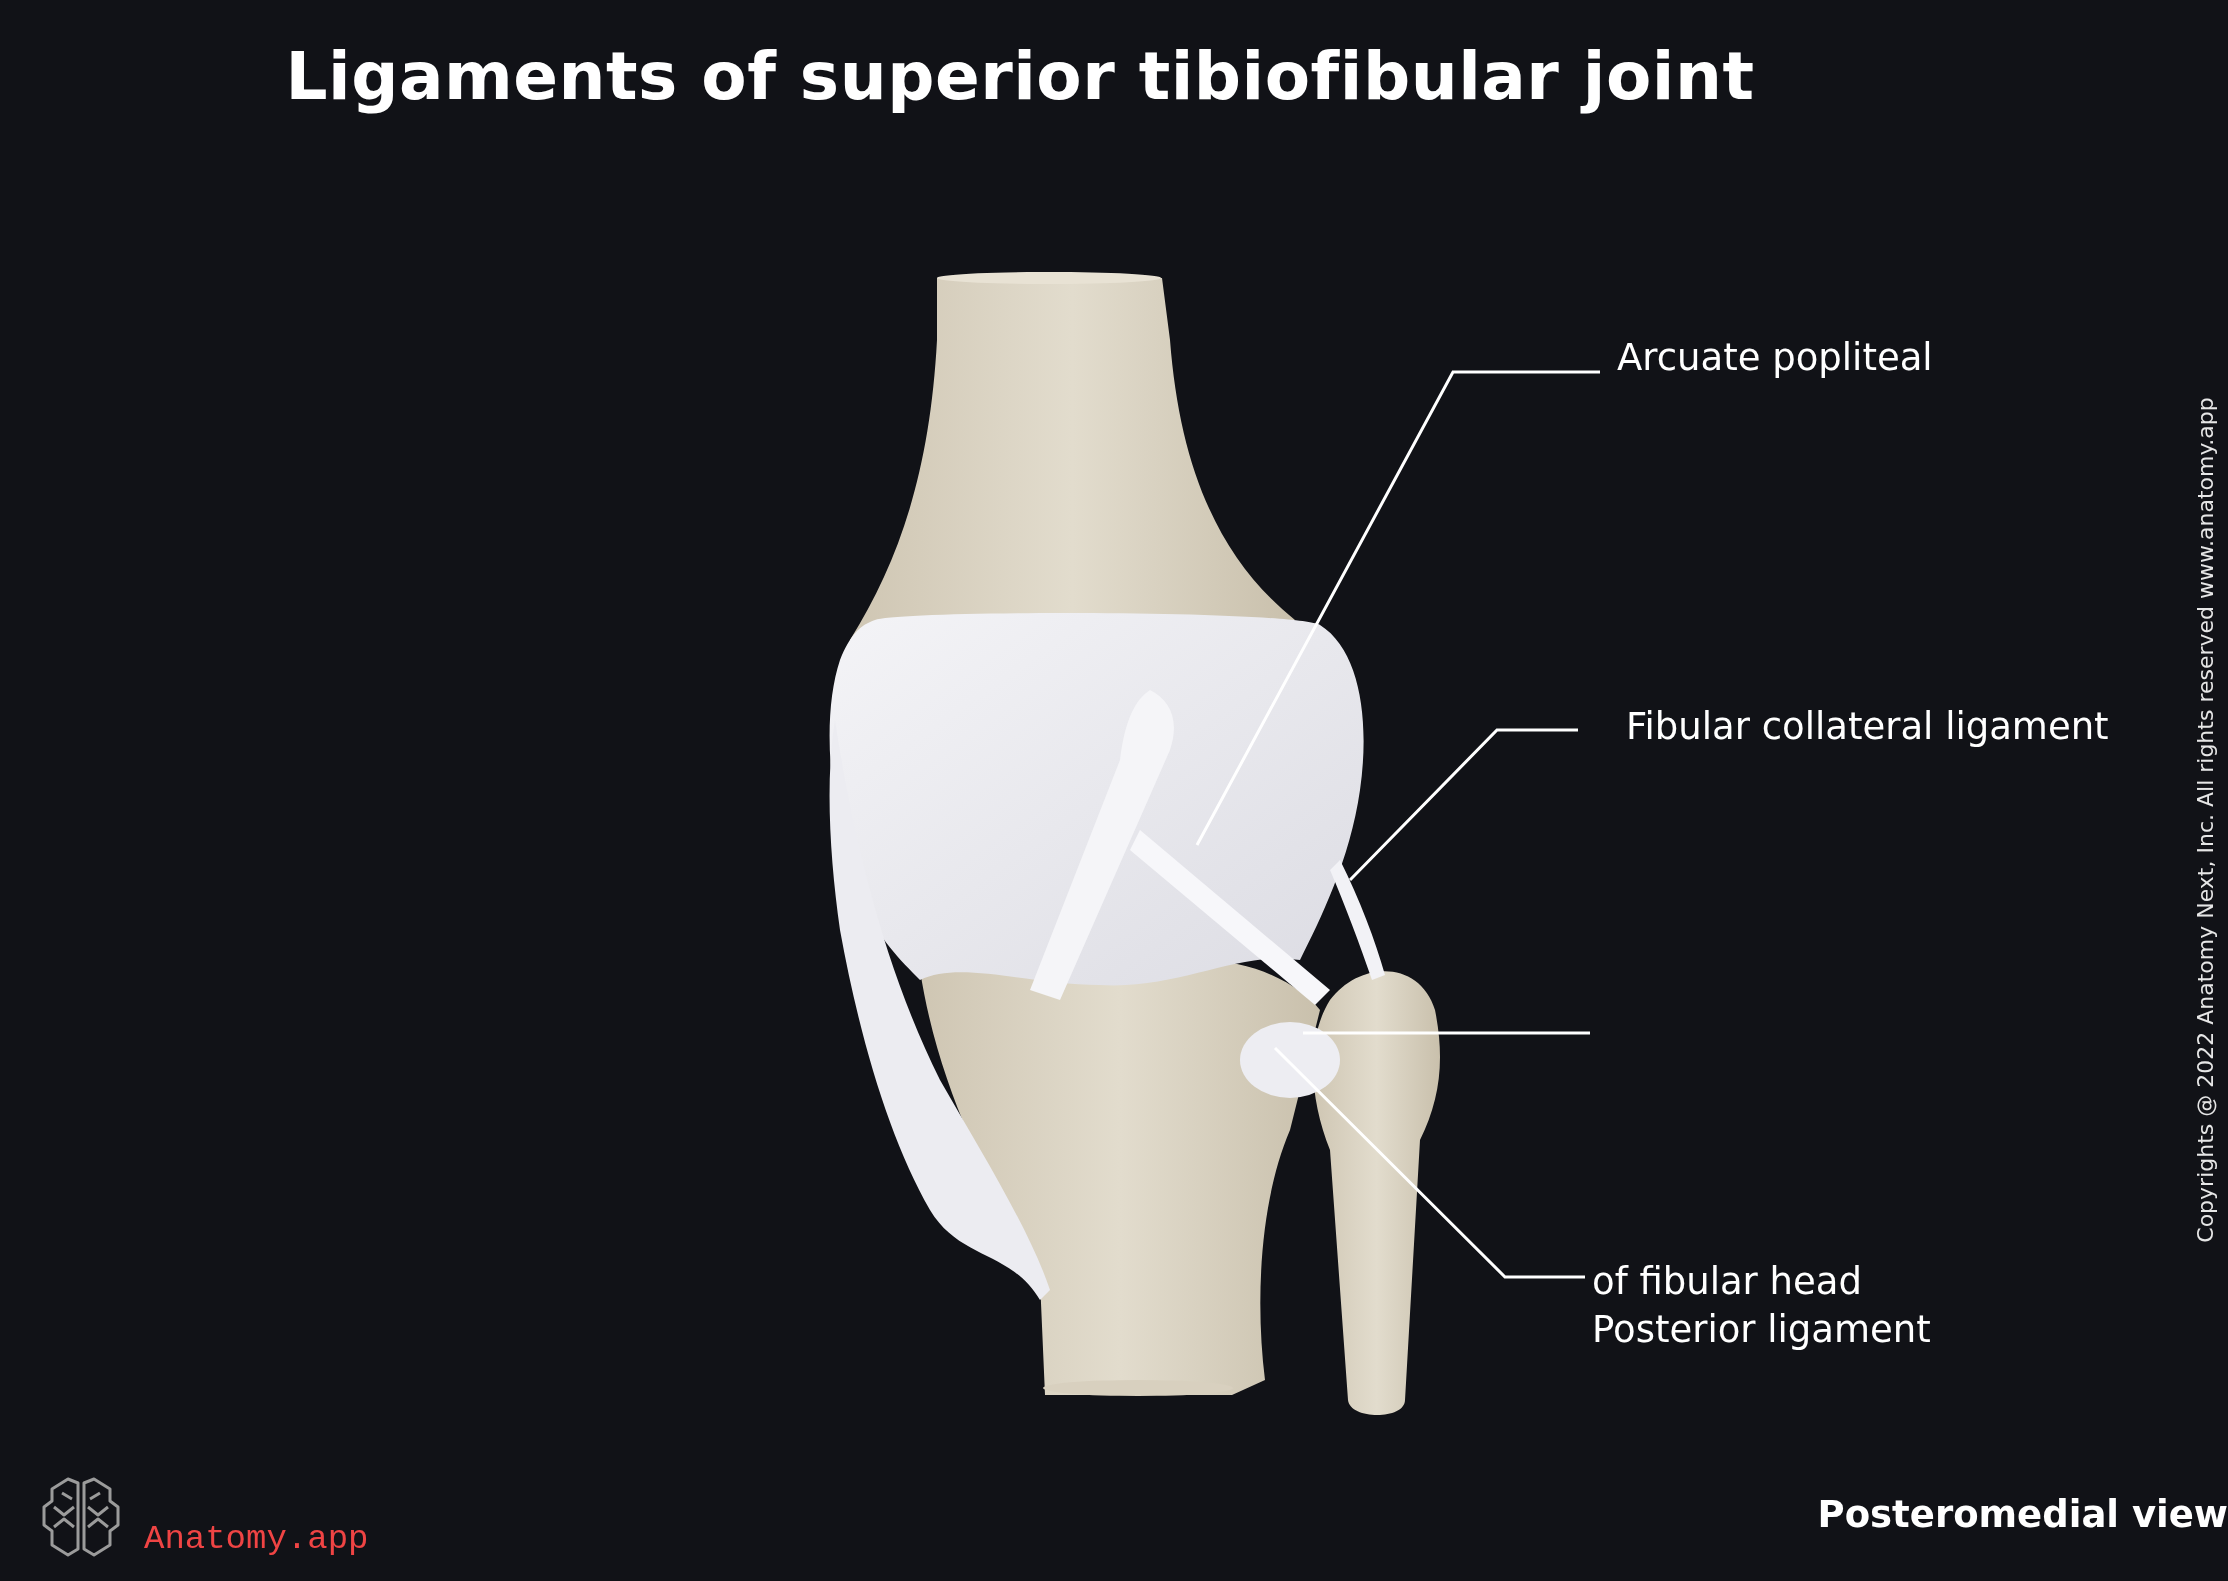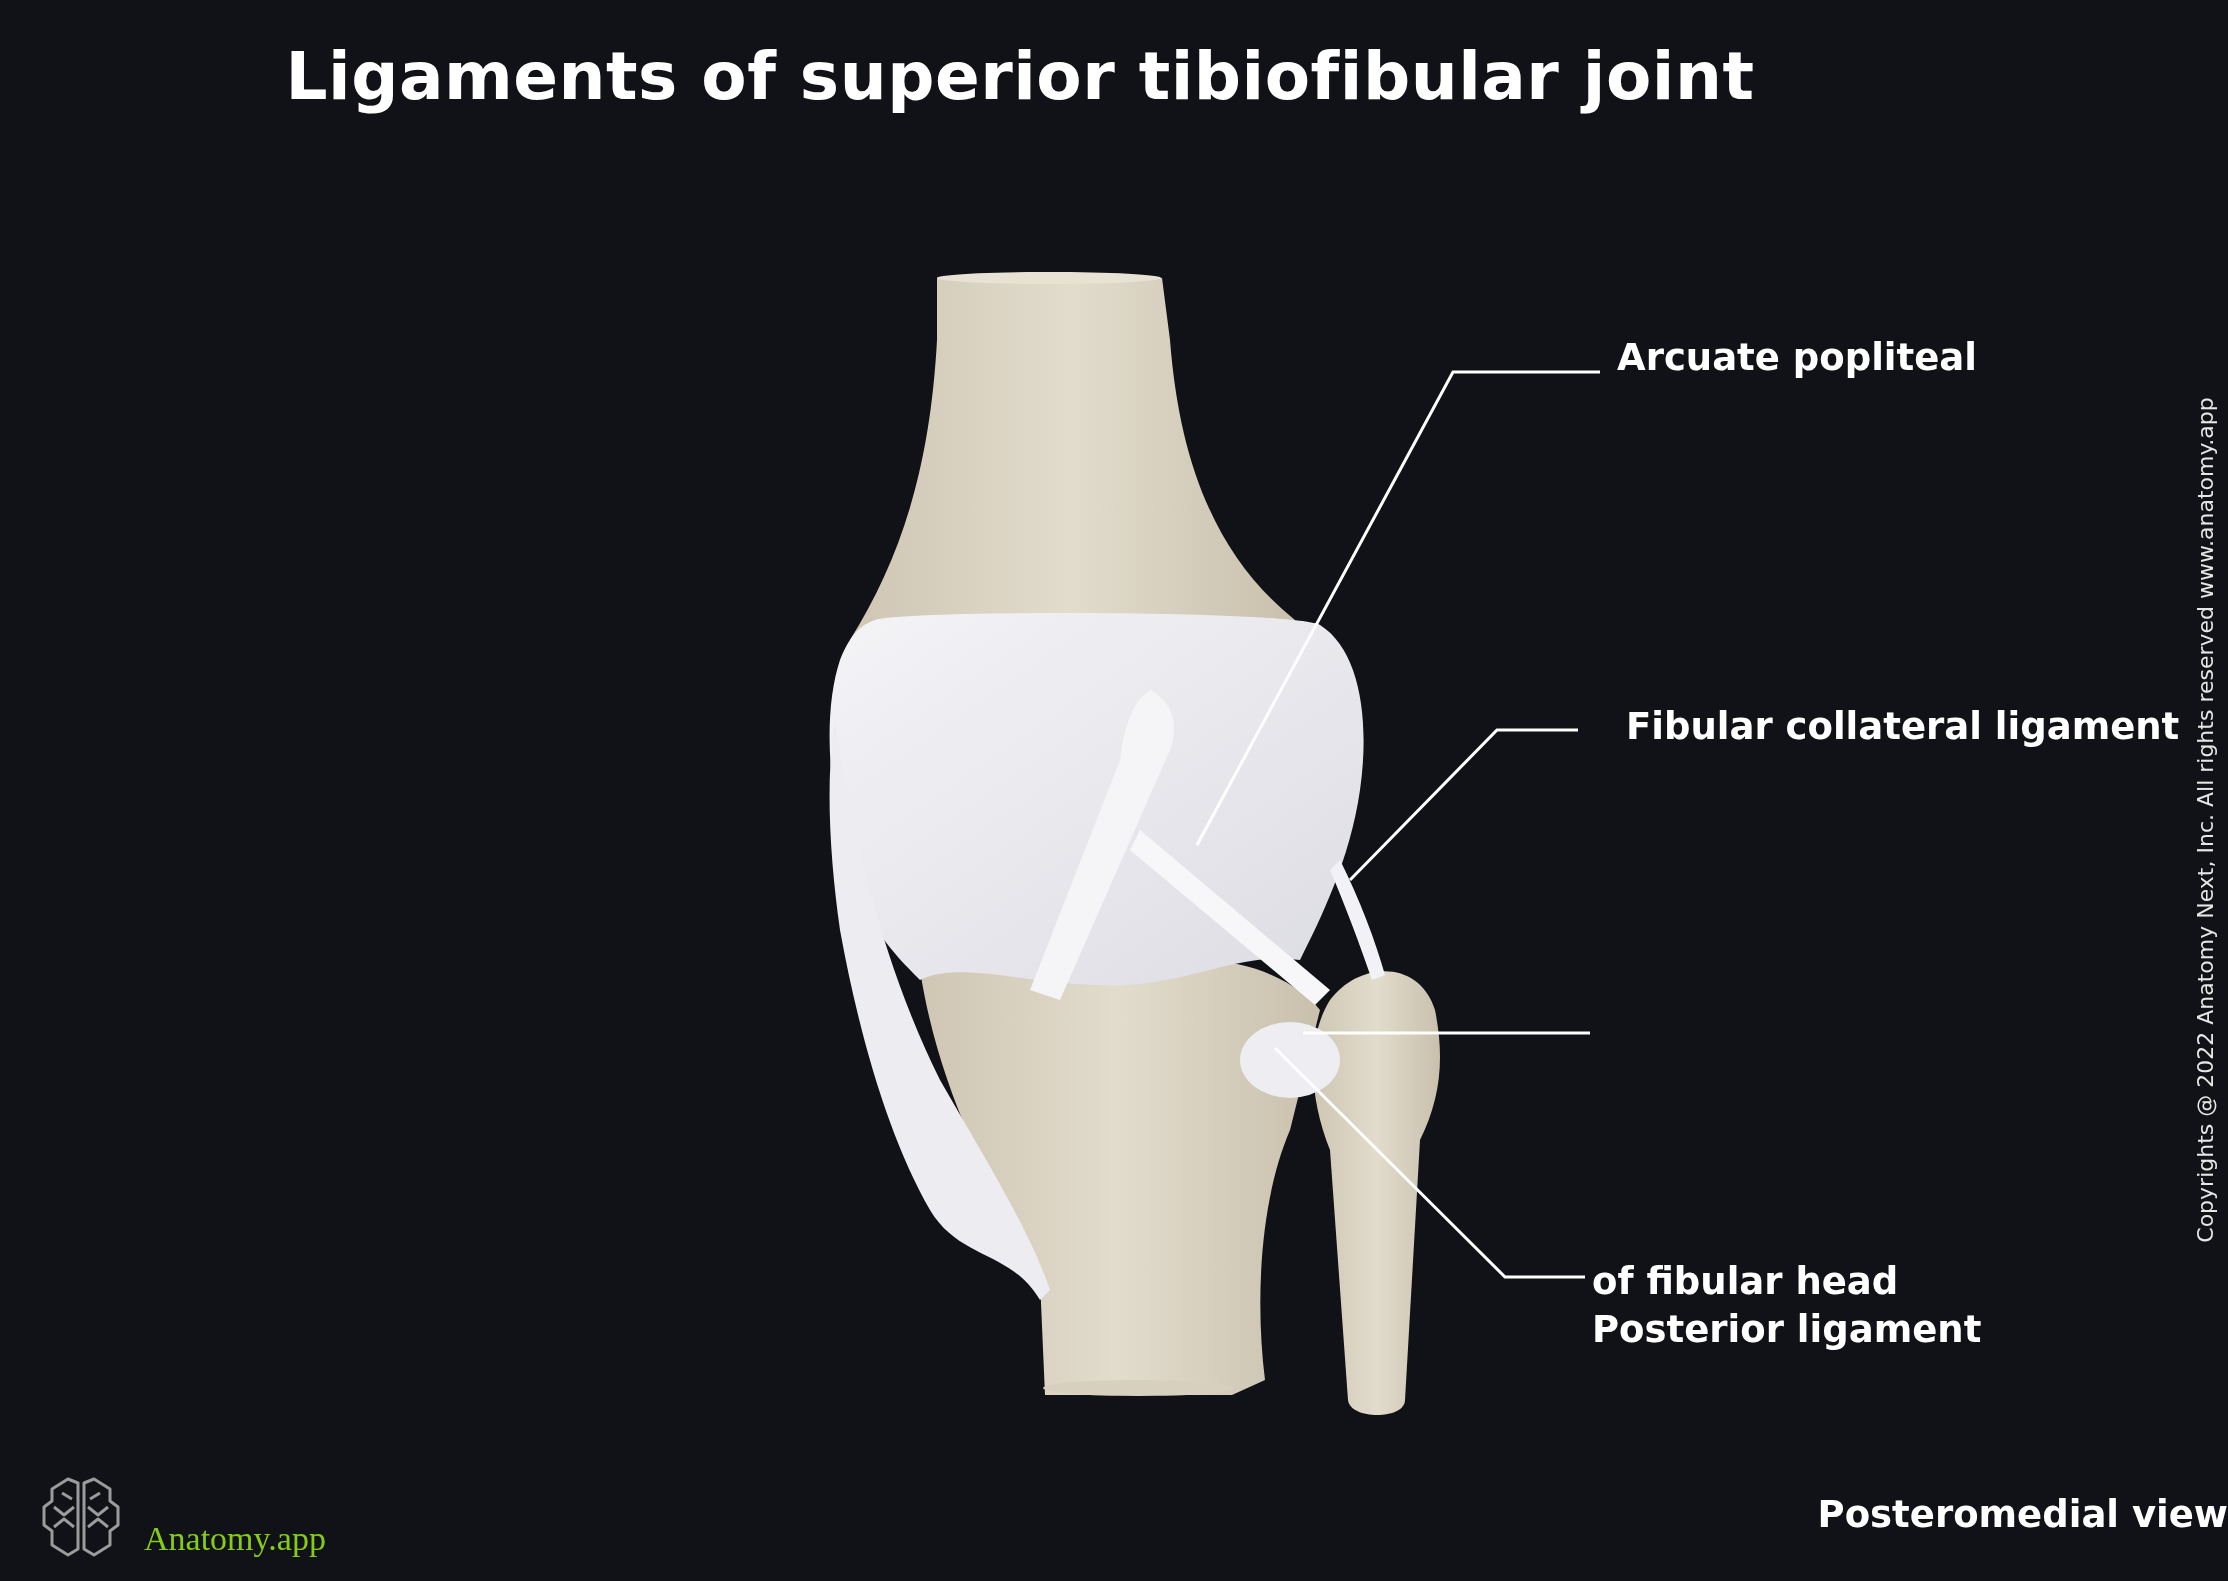--- a/index.html
+++ b/index.html
@@ -10,37 +10,37 @@
     color:#ffffff; position:relative;
   }
   .title {
     position:absolute; left:0; top:38px; width:2040px; text-align:center;
     font-size:66px; font-weight:700; letter-spacing:0.5px;
     font-family:"DejaVu Sans", sans-serif;
   }
   .figure { position:absolute; left:0; top:0; width:2228px; height:1581px; }
   .label {
     position:absolute; font-family:"DejaVu Sans", sans-serif;
-    font-size:37px; line-height:48px; color:#ffffff; white-space:nowrap;font-weight:bold;
+    font-size:37px; line-height:48px; color:#ffffff; white-space:nowrap;
   }
   .view-caption {
     position:absolute; left:0; width:2228px; top:1493px; text-align:right;
     font-family:"DejaVu Sans", sans-serif; font-weight:700; font-size:37px;
   }
   .copyright {
     position:absolute; left:2205px; top:820px;
     transform:translate(-50%,-50%) rotate(-90deg);
     font-family:"DejaVu Sans", sans-serif; font-size:22px; color:#e6e6e6;
     white-space:nowrap;
   }
   .brand {
     position:absolute; left:40px; top:1475px; display:flex; align-items:center; gap:22px;
   }
   .brand-name {
-    font-family:Liberation Serif, serif; font-size:34px; color:#84cc16;margin-top:45px;
+    font-family:Liberation Mono, monospace; font-size:34px; color:#ef4444;margin-top:45px;
   }
 </style>
 </head>
 <body>
 
 <div class="title">Ligaments of superior tibiofibular joint</div>
 
 <svg class="figure" viewBox="0 0 2228 1581" xmlns="http://www.w3.org/2000/svg">
   <defs>
     <linearGradient id="boneG" x1="0" y1="0" x2="1" y2="0">

